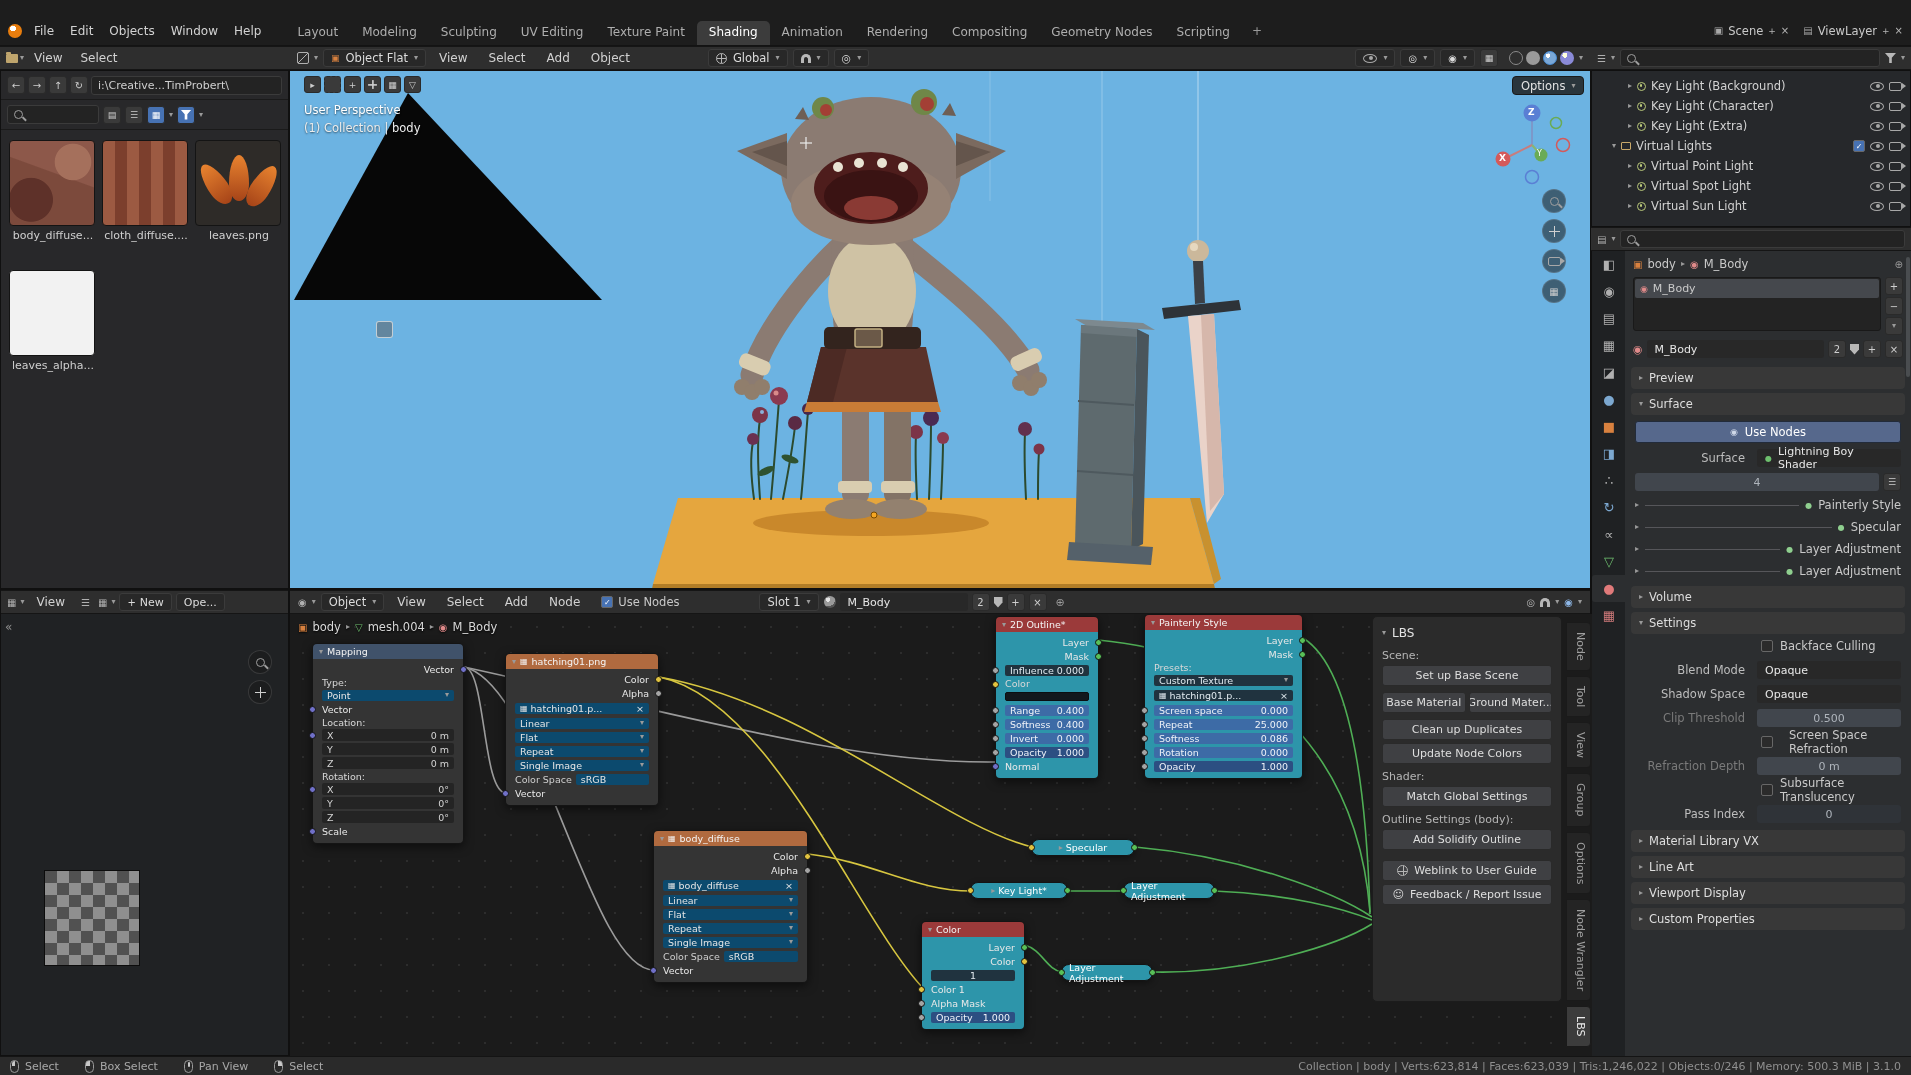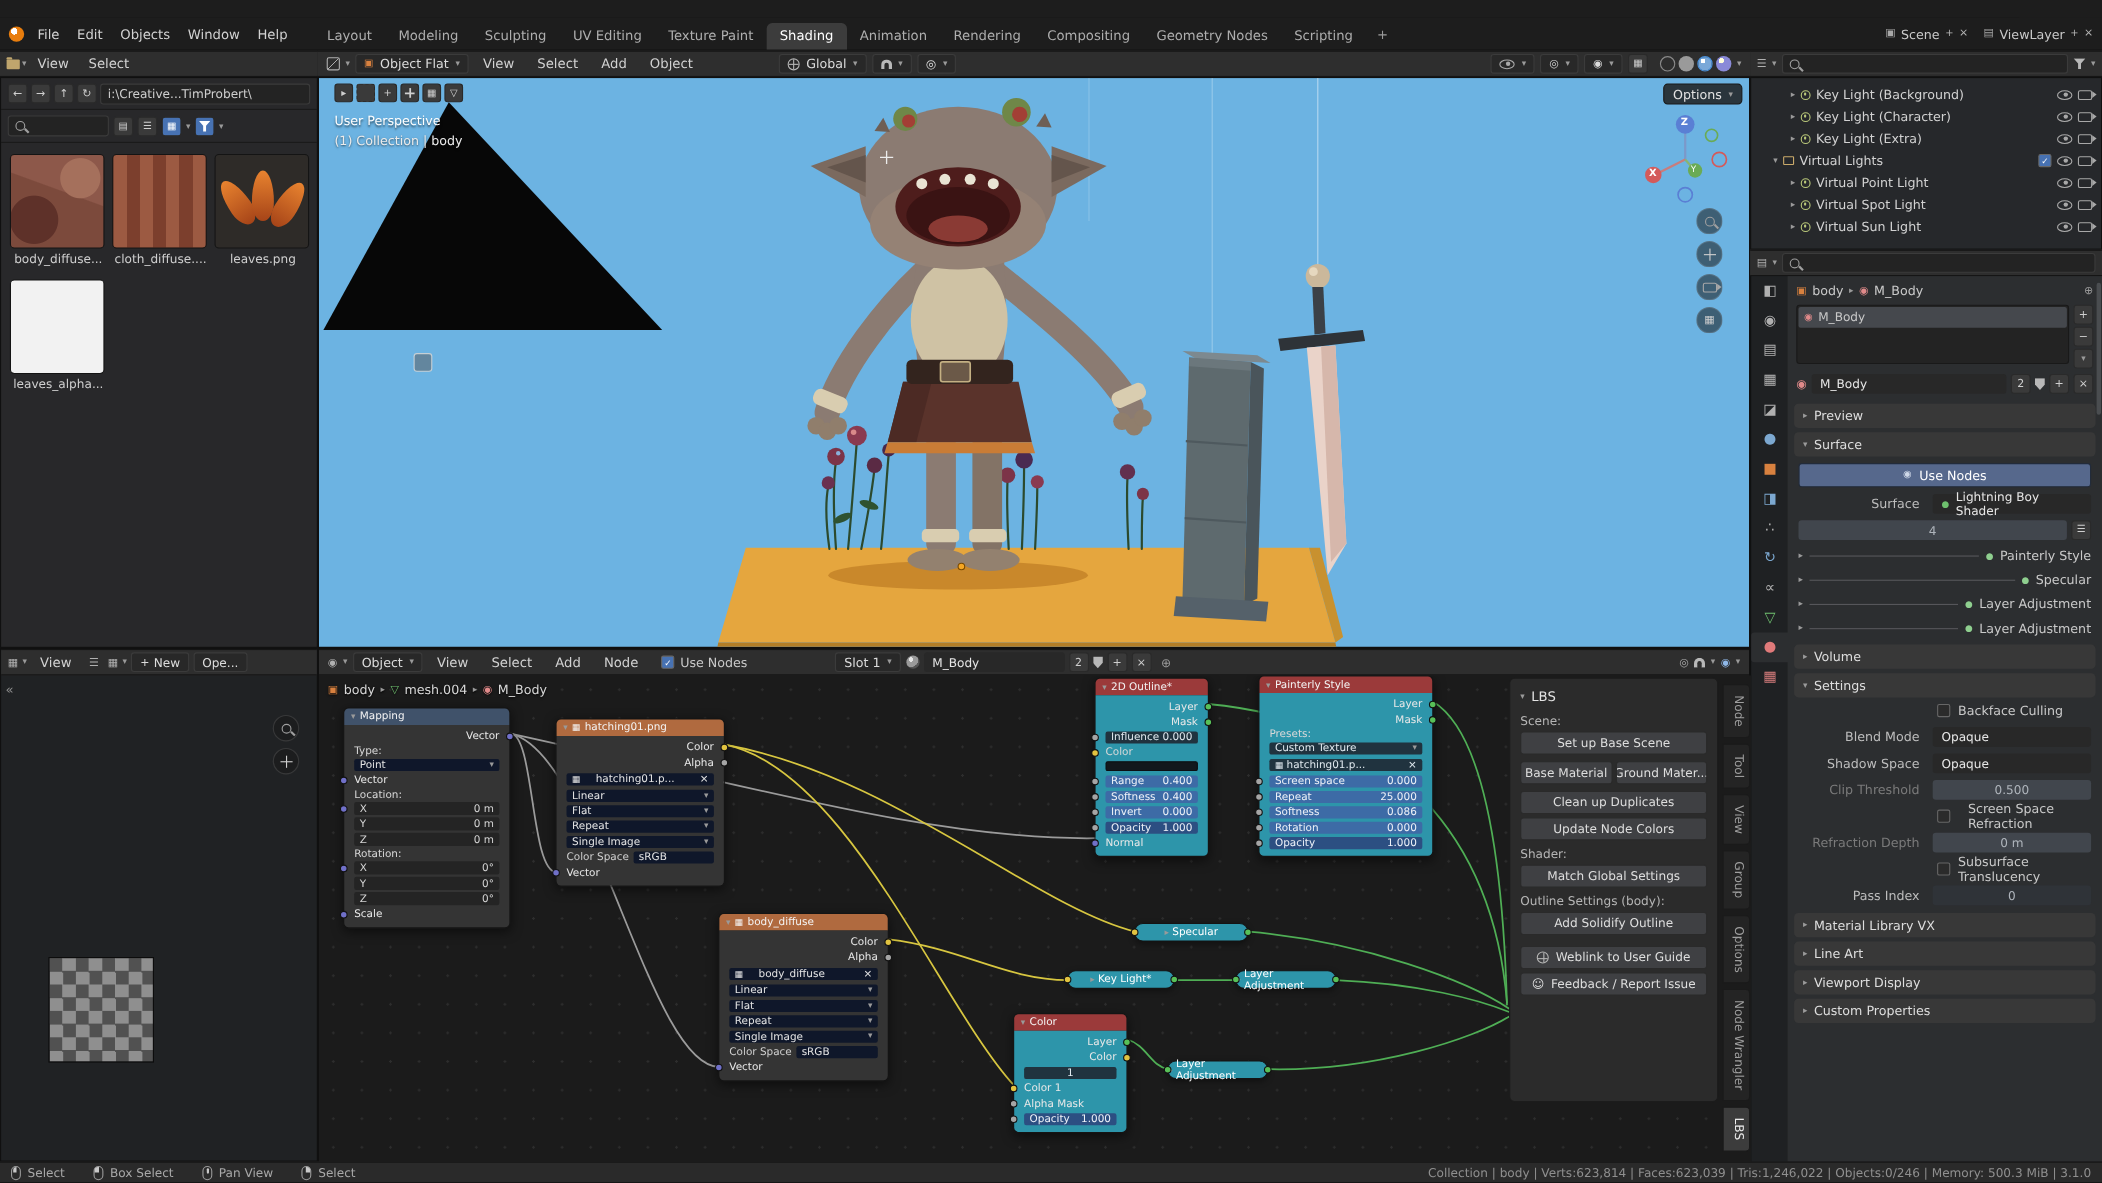--- a/index.html
+++ b/index.html
@@ -73,21 +73,21 @@
 .hd-orange{background:#b06a3f}.hd-red{background:#9b3a3a}.hd-blue{background:#40526a}
 .nbd{border-radius:0 0 4px 4px;padding:3px 0 5px}
 .node.gray .nbd{background:#343434}
 .node.teal .nbd{background:#2d95aa}
 .nrow{position:relative;height:14px;display:flex;align-items:center;padding:0 9px;gap:4px;font-size:9.5px}
 .nrow.sm{height:12px;color:#d8d8d8}
 .nrow.out{justify-content:flex-end}
 .sock{position:absolute;top:3.5px;width:7px;height:7px;border-radius:50%;border:1px solid #111;z-index:2}
 .sock.l{left:-4px}.sock.r{right:-4px}
 .s-yellow{background:#e1c340}.s-gray{background:#a5a5a5}.s-purple{background:#7070c8}.s-green{background:#58c058}
-.gfield{background:#0f172a;border-radius:2px;height:11px;flex:1;display:flex;align-items:center;padding:0 5px;color:#e4e4e4;gap:14px;overflow:hidden;white-space:nowrap}
+.gfield{background:#0c4a6e;border-radius:2px;height:11px;flex:1;display:flex;align-items:center;padding:0 5px;color:#e4e4e4;gap:3px;overflow:hidden;white-space:nowrap}
 .dfield{background:#242424;border-radius:2px;height:12px;flex:1;display:flex;align-items:center;padding:0 5px;color:#d4d4d4;gap:3px}
 .tfield{background:#20333f;border-radius:2px;height:11px;flex:1;display:flex;align-items:center;padding:0 5px;color:#e0e9ef;gap:3px;overflow:hidden;white-space:nowrap}
 .tslider{background:#3d6ba6;border-radius:2px;height:11px;flex:1;display:flex;align-items:center;padding:0 5px;color:#eef2f8}
 .tslider.darker{background:#2c4f82}
 .nval{margin-left:auto}
 .collapsed{position:absolute;height:17px;border-radius:8px;background:#2d95aa;border:1px solid #141414;display:flex;align-items:center;justify-content:center;gap:3px;font-size:9.5px;color:#fff;box-shadow:0 2px 6px rgba(0,0,0,.4)}
 .collapsed .sock{top:4px}
 
 .lbs-btn{height:21px;background:#3f4043;border:1px solid #2a2a2a;border-radius:3px;display:flex;align-items:center;justify-content:center;color:#dedede;font-size:11px;margin:3px 0;gap:6px;white-space:nowrap;overflow:hidden}
 .lbs-lbl{font-size:11px;color:#b5b5b5;margin:6px 0 2px}
@@ -243,21 +243,21 @@
         </span>
       <span class="sqbtn" style="background:#4772b3;border-color:#35movie;color:#fff">
           <span style="font-size:9px">▦</span>
         </span>
       <span class="chev">▾</span>
       <span class="sqbtn" style="background:#4772b3;color:#fff">
           <span class="i-funnel" style="background:#fff"></span>
         </span>
       <span class="chev">▾</span>
     </div>
-    <div style="display:grid;grid-template-columns:repeat(3,88px);gap:12px 5px;padding:10px 8px">
+    <div style="display:grid;grid-template-columns:repeat(3,88px);gap:28px 5px;padding:10px 8px">
       <div class="thumb">
         <div class="pic t-body"></div>
         <div class="cap">body_diffuse...</div>
       </div>
       <div class="thumb">
         <div class="pic t-cloth"></div>
         <div class="cap">cloth_diffuse....</div>
       </div>
       <div class="thumb">
         <div class="pic t-dark">

